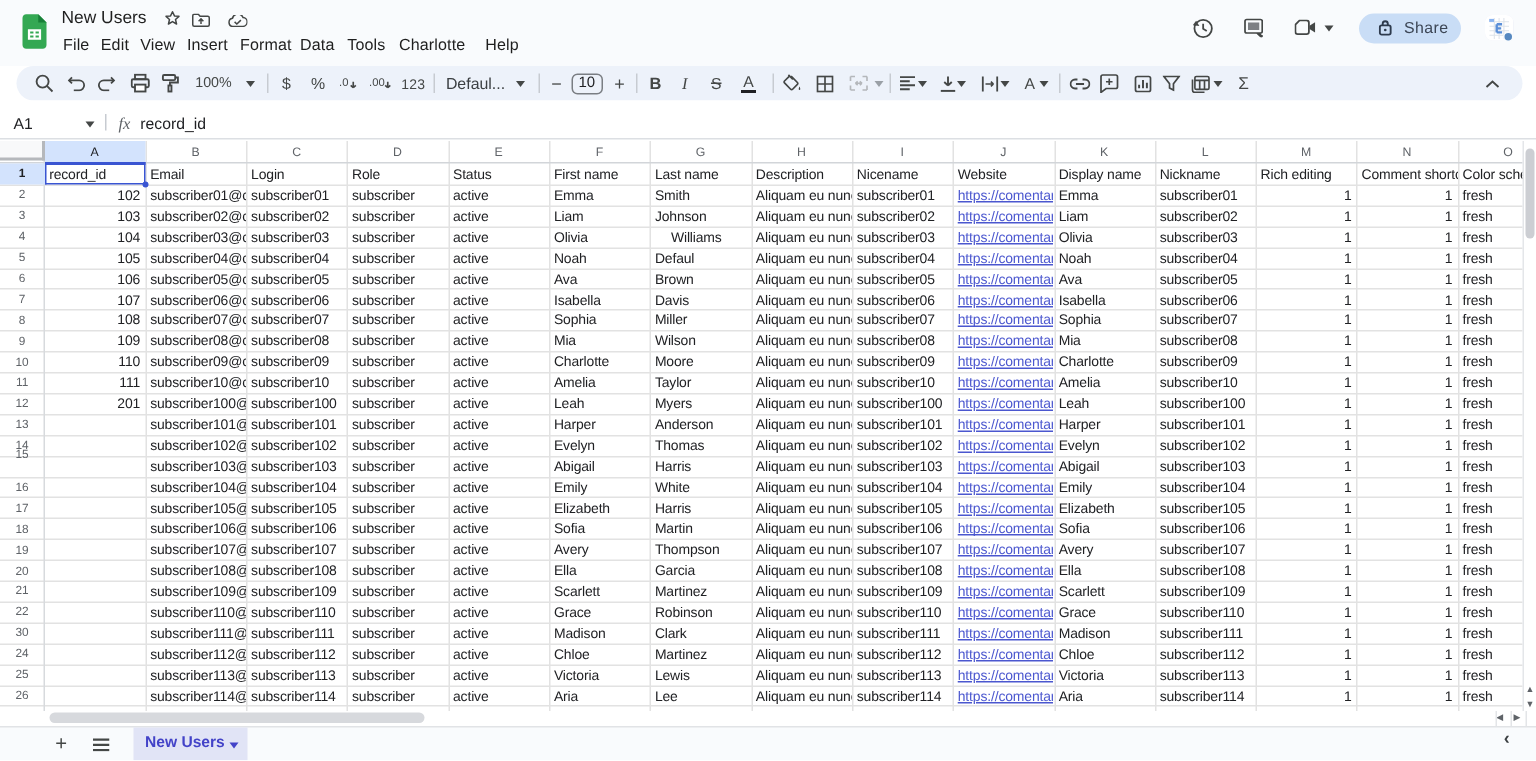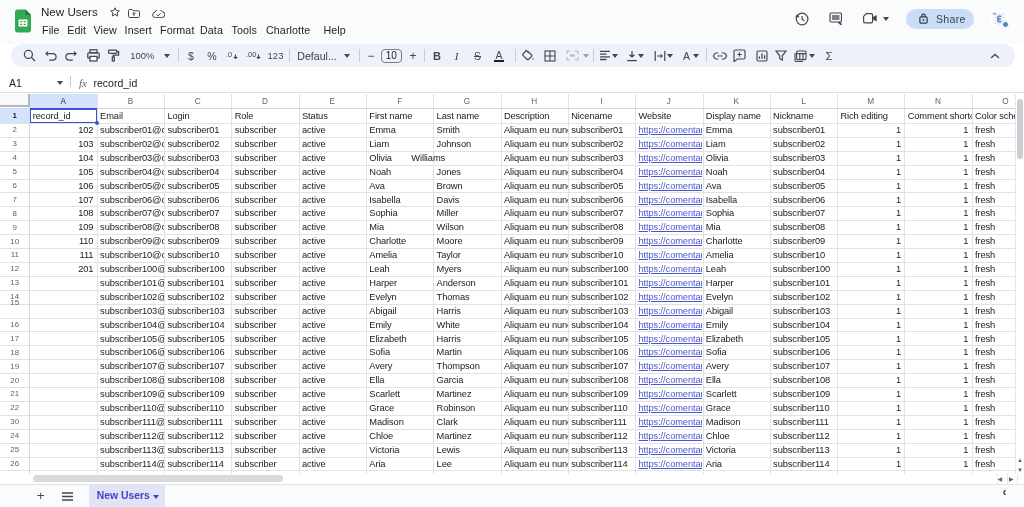--- a/index.html
+++ b/index.html
@@ -460,36 +460,36 @@
 <div class="cell" style="left:769.8px;top:42.80px;width:67.3px">subscriber02</div>
 <div class="cell rt" style="left:837.1px;top:42.80px;width:67.3px">1</div>
 <div class="cell rt" style="left:904.4px;top:42.80px;width:67.3px">1</div>
 <div class="cell" style="left:971.7px;top:42.80px;width:67.3px">fresh</div>
 <div class="cell rt" style="left:29.5px;top:56.70px;width:67.3px">104</div>
 <div class="cell" style="left:96.8px;top:56.70px;width:67.3px">subscriber03@comentarios.com</div>
 <div class="cell" style="left:164.1px;top:56.70px;width:67.3px">subscriber03</div>
 <div class="cell" style="left:231.4px;top:56.70px;width:67.3px">subscriber</div>
 <div class="cell" style="left:298.7px;top:56.70px;width:67.3px">active</div>
 <div class="cell" style="left:366.0px;top:56.70px;width:67.3px">Olivia</div>
-<div class="cell" style="left:408px;top:56.70px;width:67.3px">Williams</div>
+<div class="cell" style="left:444px;top:56.70px;width:67.3px">Williams</div>
 <div class="cell" style="left:500.6px;top:56.70px;width:67.3px">Aliquam eu nunc</div>
 <div class="cell" style="left:567.9px;top:56.70px;width:67.3px">subscriber03</div>
 <div class="cell" style="left:635.2px;top:56.70px;width:67.3px"><span class="lnk">https://comentariosdelibros.com</span></div>
 <div class="cell" style="left:702.5px;top:56.70px;width:67.3px">Olivia</div>
 <div class="cell" style="left:769.8px;top:56.70px;width:67.3px">subscriber03</div>
 <div class="cell rt" style="left:837.1px;top:56.70px;width:67.3px">1</div>
 <div class="cell rt" style="left:904.4px;top:56.70px;width:67.3px">1</div>
 <div class="cell" style="left:971.7px;top:56.70px;width:67.3px">fresh</div>
 <div class="cell rt" style="left:29.5px;top:70.60px;width:67.3px">105</div>
 <div class="cell" style="left:96.8px;top:70.60px;width:67.3px">subscriber04@comentarios.com</div>
 <div class="cell" style="left:164.1px;top:70.60px;width:67.3px">subscriber04</div>
 <div class="cell" style="left:231.4px;top:70.60px;width:67.3px">subscriber</div>
 <div class="cell" style="left:298.7px;top:70.60px;width:67.3px">active</div>
 <div class="cell" style="left:366.0px;top:70.60px;width:67.3px">Noah</div>
-<div class="cell" style="left:433.3px;top:70.60px;width:67.3px">Jones</div>
+<div class="cell" style="left:433.3px;top:70.60px;width:67.3px">Defaul</div>
 <div class="cell" style="left:500.6px;top:70.60px;width:67.3px">Aliquam eu nunc</div>
 <div class="cell" style="left:567.9px;top:70.60px;width:67.3px">subscriber04</div>
 <div class="cell" style="left:635.2px;top:70.60px;width:67.3px"><span class="lnk">https://comentariosdelibros.com</span></div>
 <div class="cell" style="left:702.5px;top:70.60px;width:67.3px">Noah</div>
 <div class="cell" style="left:769.8px;top:70.60px;width:67.3px">subscriber04</div>
 <div class="cell rt" style="left:837.1px;top:70.60px;width:67.3px">1</div>
 <div class="cell rt" style="left:904.4px;top:70.60px;width:67.3px">1</div>
 <div class="cell" style="left:971.7px;top:70.60px;width:67.3px">fresh</div>
 <div class="cell rt" style="left:29.5px;top:84.50px;width:67.3px">106</div>
 <div class="cell" style="left:96.8px;top:84.50px;width:67.3px">subscriber05@comentarios.com</div>

